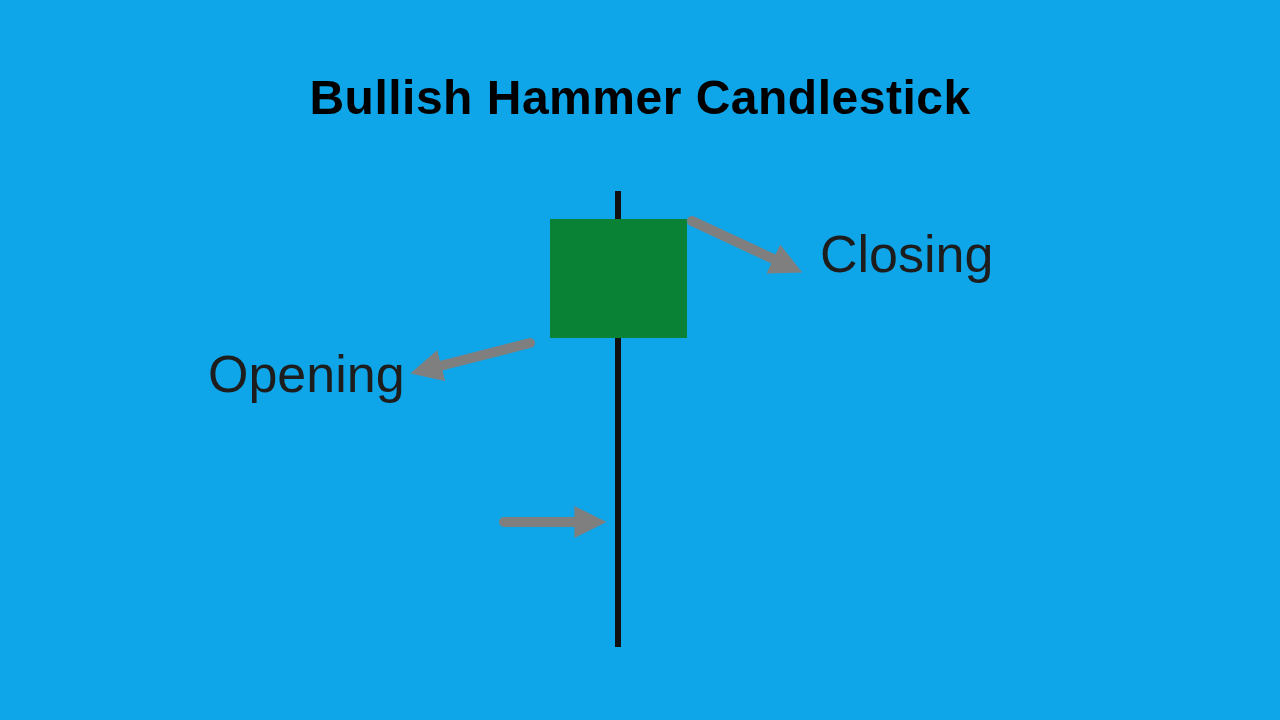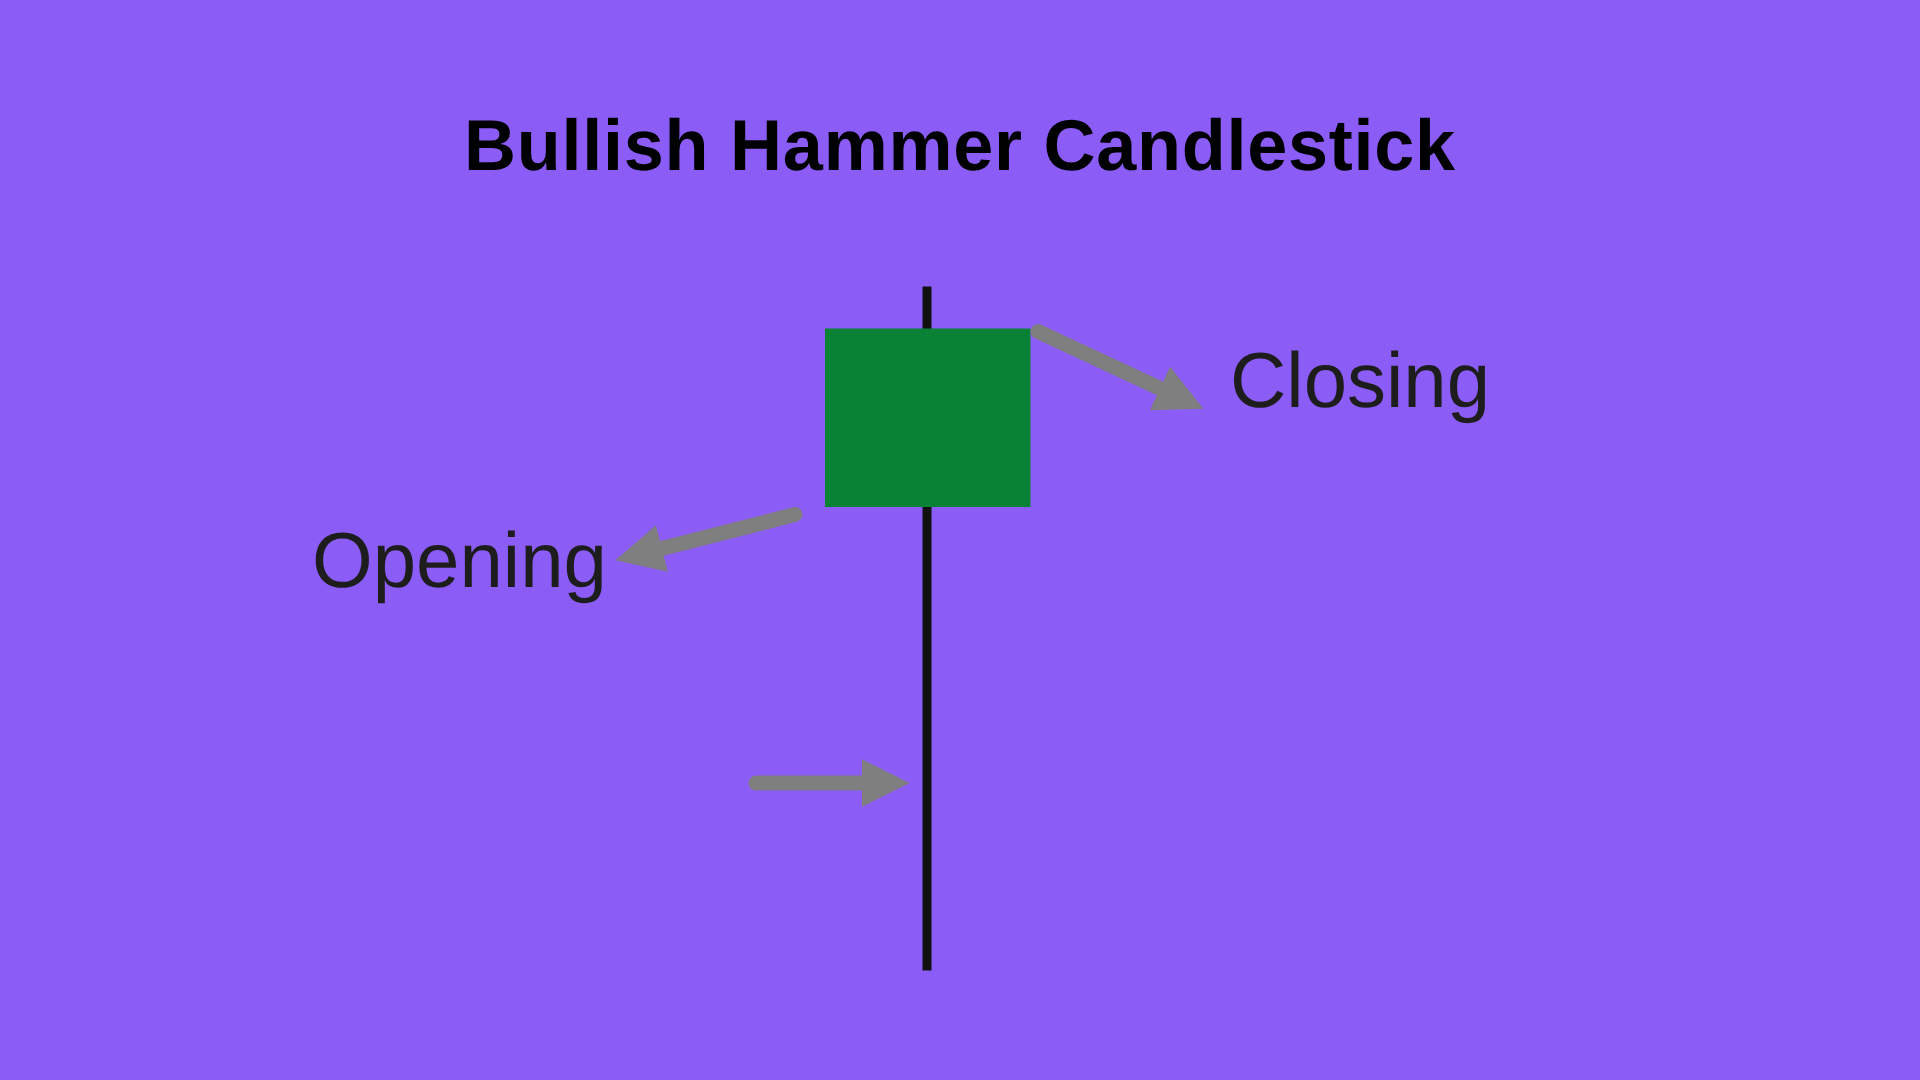--- a/index.html
+++ b/index.html
@@ -5,21 +5,21 @@
   html, body {
     margin: 0;
     padding: 0;
     background: #ffffff;
     font-family: "Liberation Sans", sans-serif;
   }
   .stage {
     position: relative;
     width: 1280px;
     height: 720px;
-    background: #8b5cf6;
+    background: #0ea5e9;
     overflow: hidden;
   }
   .title {
     position: absolute;
     top: 74px;
     left: 0;
     right: 0;
     margin: 0;
     text-align: center;
     font-size: 48px;

